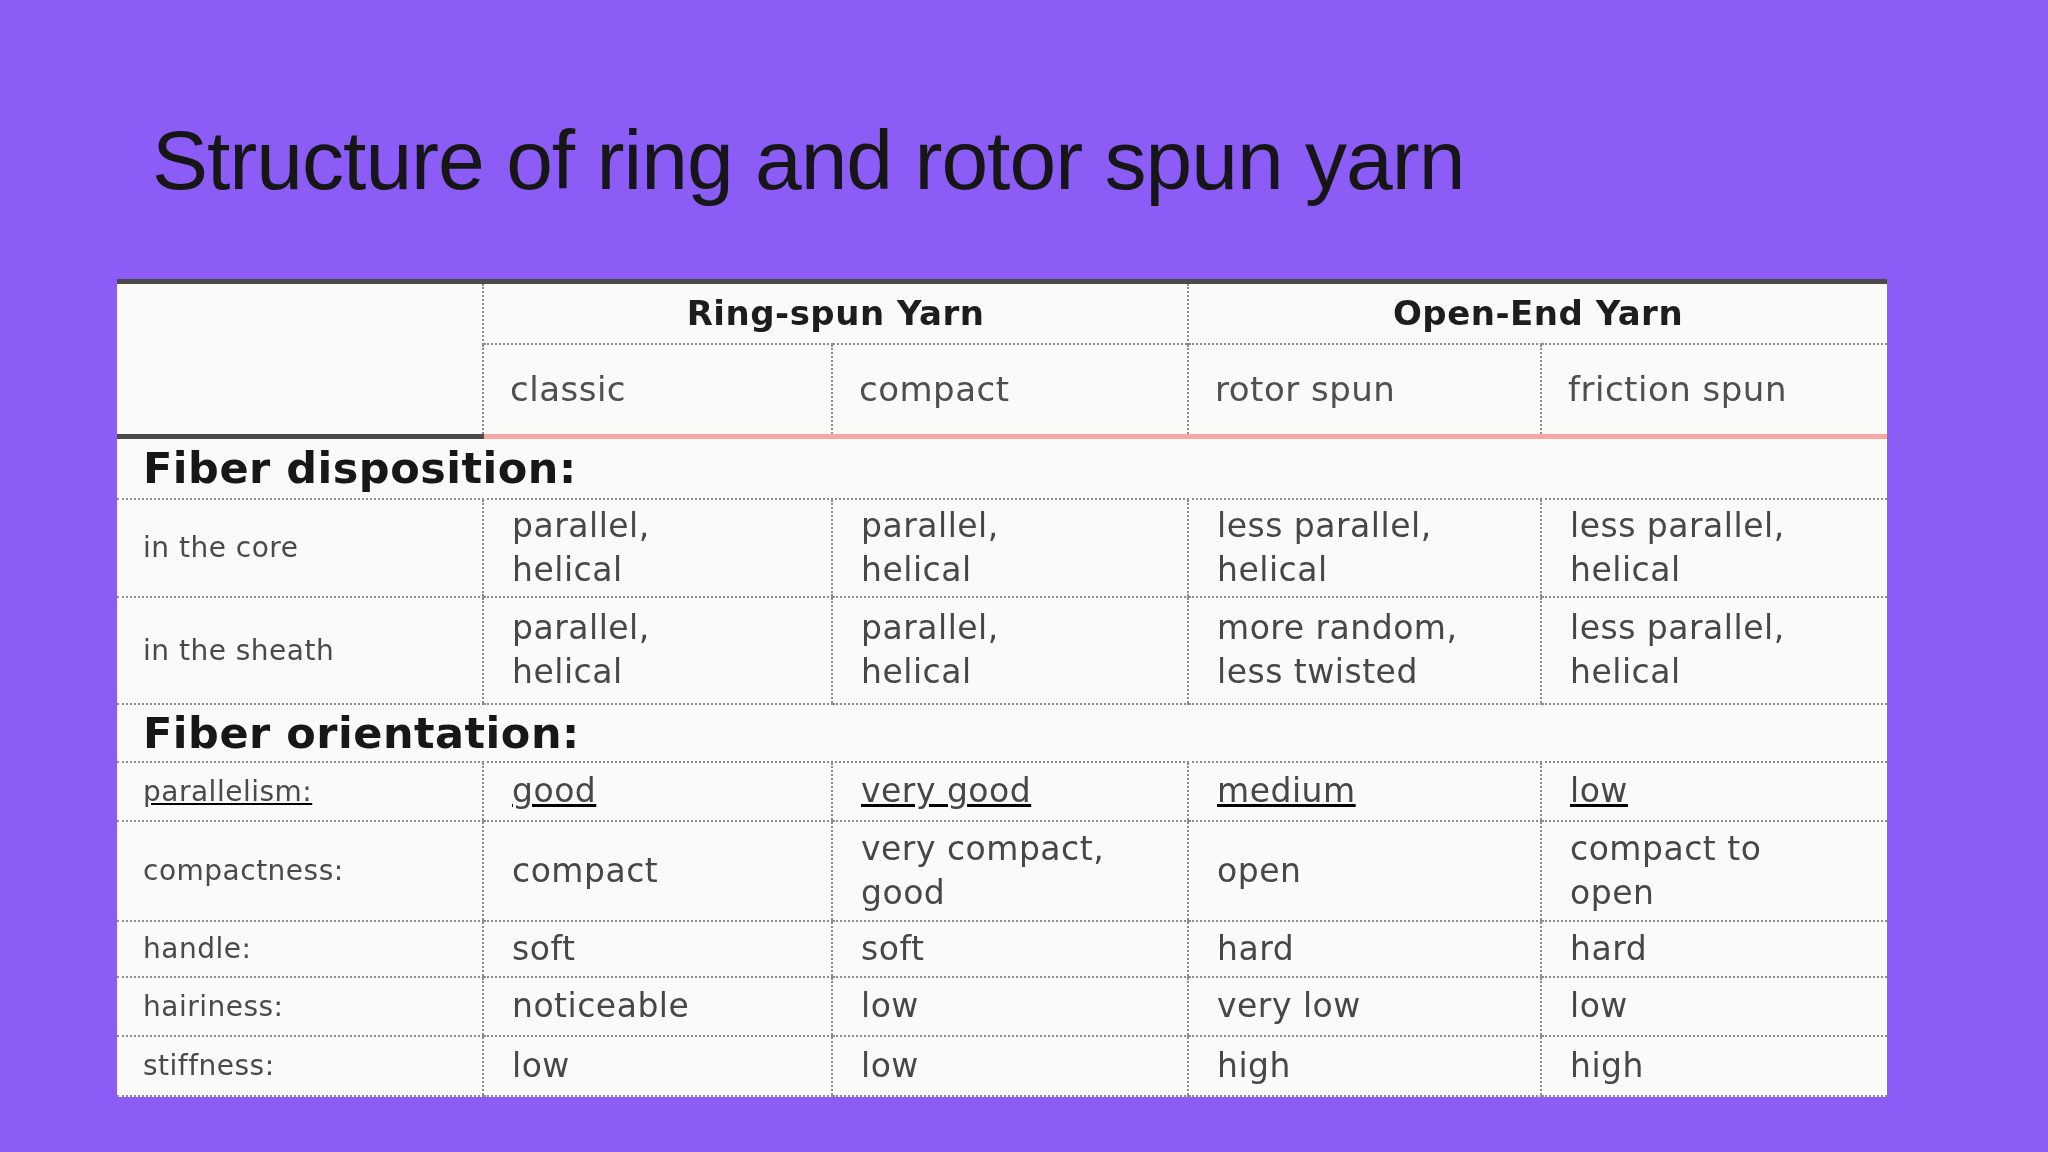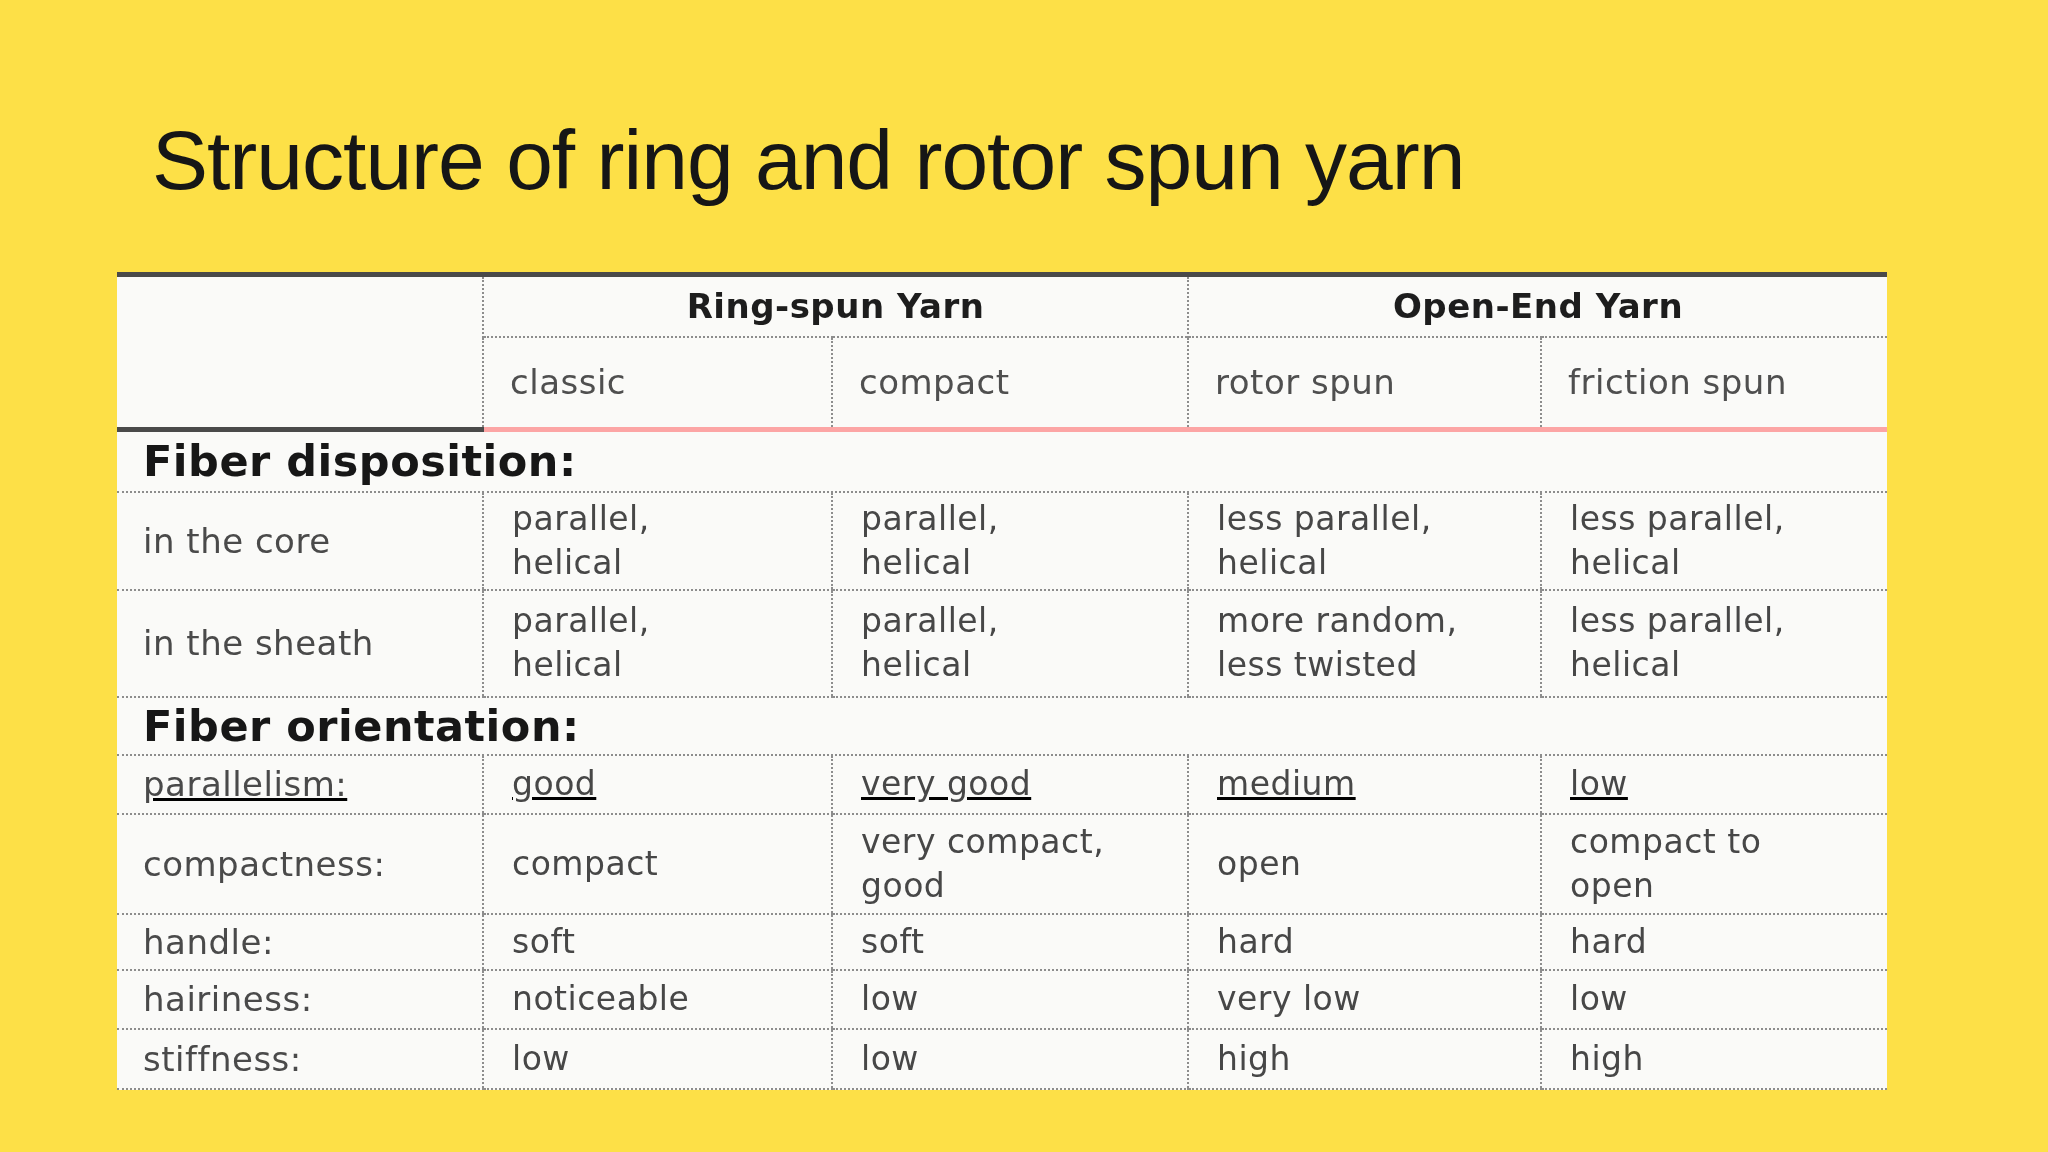--- a/index.html
+++ b/index.html
@@ -20,21 +20,21 @@
     margin:0;
     font-family:"Liberation Sans","DejaVu Sans",sans-serif;
     font-weight:400;
     font-size:84px;
     letter-spacing:-1px;
     color:#161616;
     white-space:nowrap;
   }
   .table-wrap{
     position:absolute;
-    left:117px;top:272px;
+    left:117px;top:279px;
     width:1770px;
   }
   table.cmp{
     width:1770px;
     border-collapse:collapse;
     table-layout:fixed;
     background:#FAFAF8;
     border-top:5px solid #4a4a4a;
     font-family:"DejaVu Sans",sans-serif;
   }
@@ -85,38 +85,38 @@
     letter-spacing:0.5px;
   }
   tr.section-row td{
     font-size:43px;
     font-weight:bold;
     color:#171717;
     padding-left:26px;
     letter-spacing:0.5px;
   }
   td.label{
-    font-size:34px;
+    font-size:28px;
     color:#4a4a4a;
     padding-left:26px;
     letter-spacing:0.5px;
   }
   td.val{
     font-size:33px;
     color:#474747;
     padding-left:28px;
     line-height:1.32;
     white-space:pre-line;
     letter-spacing:0.5px;
   }
 </style>
 </head>
 <body>
 
-<div class="slide" style="background: #fde047;">
+<div class="slide" style="background: #8b5cf6;">
 
   <h1 class="title">Structure of ring and rotor spun yarn</h1>
 
   <div class="table-wrap">
     <table class="cmp">
       <colgroup>
         <col class="c1">
           <col class="c2">
           <col class="c3">
           <col class="c4">

